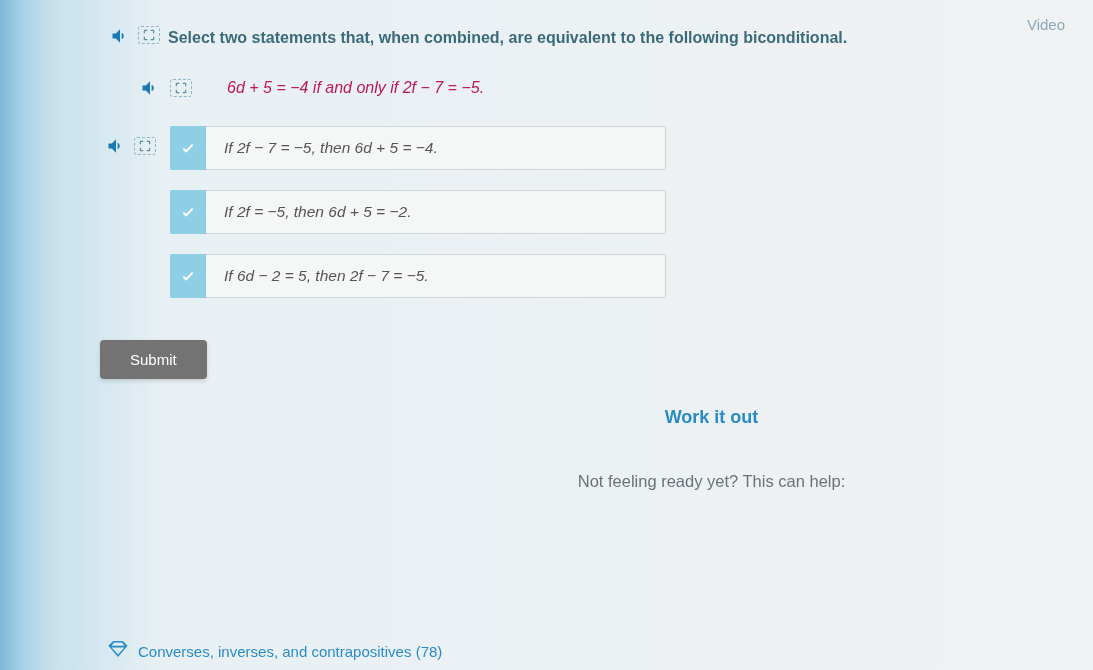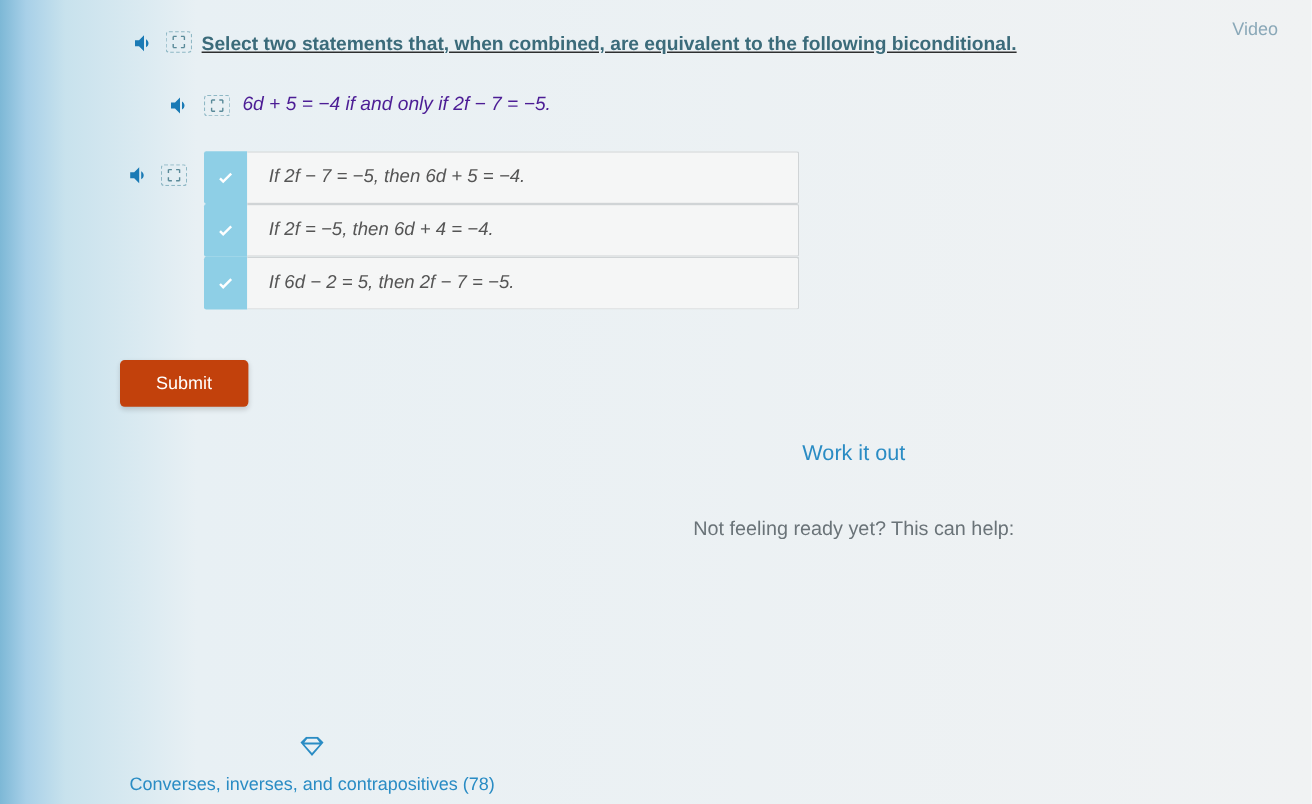--- a/index.html
+++ b/index.html
@@ -12,21 +12,20 @@
       overflow: hidden;
     }
     .content {
       padding: 26px 40px 20px 110px;
     }
     .question-header {
       display: flex;
       align-items: flex-start;
       gap: 8px;
       margin-bottom: 28px;
-      text-decoration: underline;
     }
     .question-text {
       color: #3b6b7a;
       font-size: 16px;
       font-weight: 600;
       line-height: 1.5;
       flex: 1;
     }
     .sound-icon {
       color: #1a7ab5;
@@ -49,39 +48,41 @@
       cursor: pointer;
     }
     .biconditional-row {
       display: flex;
       align-items: center;
       gap: 10px;
       margin-left: 30px;
       margin-bottom: 28px;
     }
     .biconditional-text {
-      color: #4c1d95;
+      color: #be185d;
       font-size: 16px;
+      margin-left: 25px;
     }
     .biconditional-text .math { font-style: italic; }
     .options-area {
       display: flex;
       align-items: flex-start;
       gap: 14px;
       margin-left: -4px;
     }
     .options-icons {
       display: flex;
       align-items: center;
       gap: 8px;
       padding-top: 10px;
     }
     .options-list {
       display: flex;
       flex-direction: column;
+      gap: 20px;
       justify-content: center;
     }
     .option {
       display: flex;
       align-items: stretch;
       cursor: pointer;
     }
     .option-check {
       width: 36px;
       background: #8ecfe6;
@@ -100,53 +101,53 @@
       padding: 12px 18px;
       color: #555;
       font-size: 15.5px;
       min-width: 460px;
       border-radius: 0 2px 2px 0;
     }
     .option-text .math { font-style: italic; }
     .submit-btn {
       margin-top: 42px;
       margin-left: -10px;
-      background: #c2410c;
+      background: #737373;
       color: #fff;
       border: none;
       padding: 11px 30px;
       font-size: 15px;
       border-radius: 4px;
       cursor: pointer;
       font-family: inherit;
       box-shadow: 0 2px 4px rgba(0,0,0,0.15);
     }
     .help-section {
       text-align: center;
       margin-top: 28px;
       margin-left: 260px;
     }
     .work-it-out {
       color: #2a8cc4;
       font-size: 18px;
       margin-bottom: 6px;
+      font-weight: bold;
     }
     .not-ready {
       color: #6a7378;
       font-size: 16.5px;
       margin-top: 44px;
     }
     .bottom-link-row {
       position: absolute;
       bottom: 8px;
       left: 108px;
       display: flex;
       align-items: center;
       gap: 10px;
-      flex-direction: column;
     }
     .gem-icon {
       color: #2a8cc4;
       font-size: 18px;
     }
     .gem-icon svg { width: 20px; height: 16px; }
     .bottom-link {
       color: #2a8cc4;
       font-size: 15px;
     }
@@ -217,21 +218,21 @@
             </svg>
         </div>
         <div class="option-text"><span class="math">If 2f − 7 = −5, then 6d + 5 = −4.</span></div>
       </div>
       <div class="option">
         <div class="option-check">
           <svg viewBox="0 0 24 24" fill="none" stroke="currentColor" stroke-width="3">
               <path d="M5 13l4 4L19 7"></path>
             </svg>
         </div>
-        <div class="option-text"><span class="math">If 2f = −5, then 6d + 4 = −4.</span></div>
+        <div class="option-text"><span class="math">If 2f = −5, then 6d + 5 = −2.</span></div>
       </div>
       <div class="option">
         <div class="option-check">
           <svg viewBox="0 0 24 24" fill="none" stroke="currentColor" stroke-width="3">
               <path d="M5 13l4 4L19 7"></path>
             </svg>
         </div>
         <div class="option-text"><span class="math">If 6d − 2 = 5, then 2f − 7 = −5.</span></div>
       </div>
     </div>

